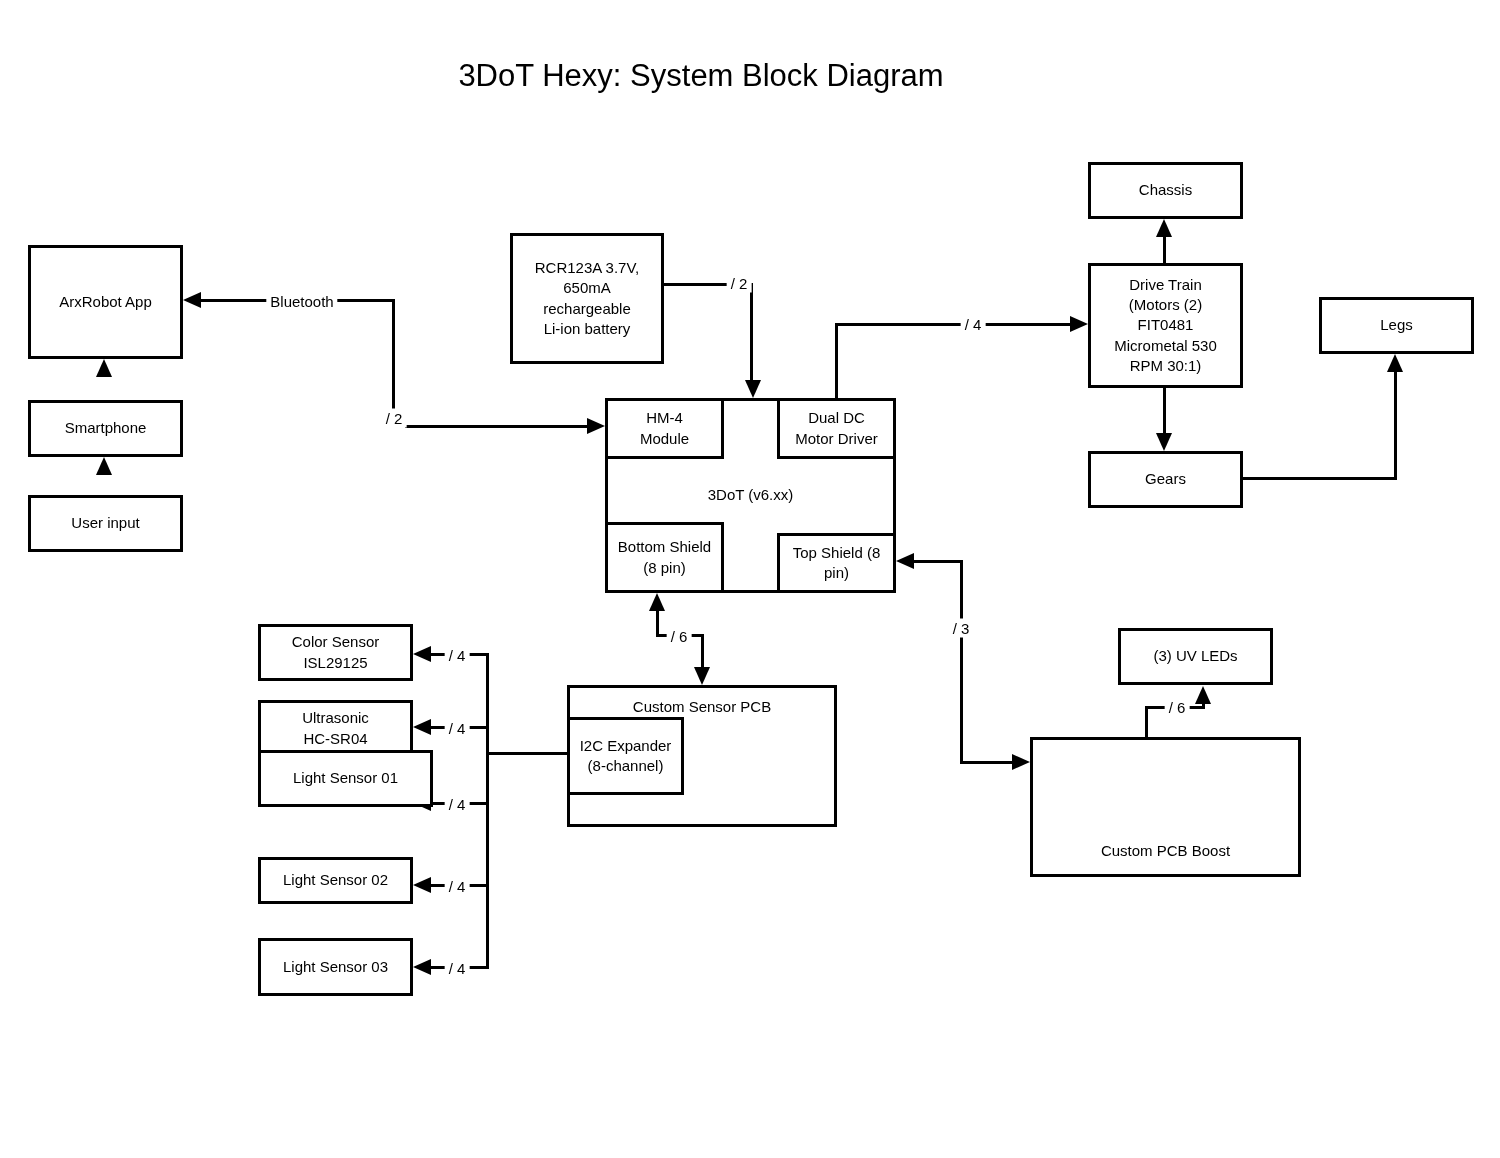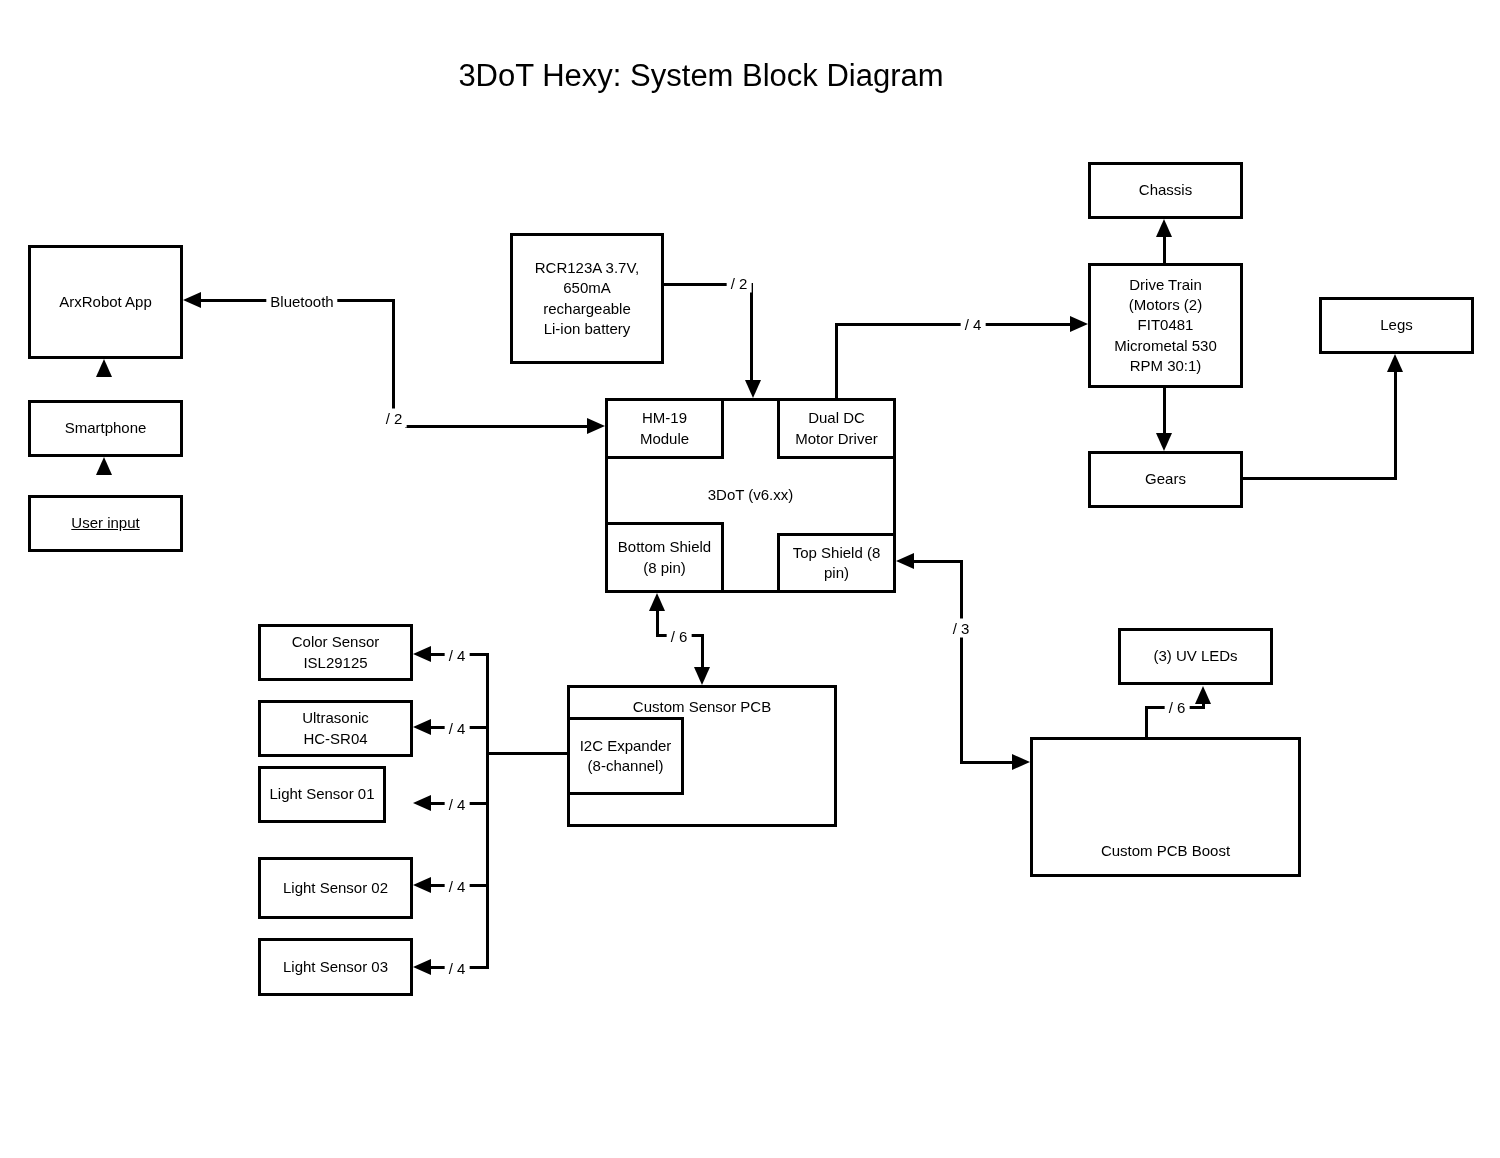--- a/index.html
+++ b/index.html
@@ -128,28 +128,28 @@
   <span class="elabel" style="left:679px; top:636px;">/ 6</span>
   <span class="elabel" style="left:1177px; top:707px;">/ 6</span>
   <span class="elabel" style="left:457px; top:655px;">/ 4</span>
   <span class="elabel" style="left:457px; top:728px;">/ 4</span>
   <span class="elabel" style="left:457px; top:804px;">/ 4</span>
   <span class="elabel" style="left:457px; top:886px;">/ 4</span>
   <span class="elabel" style="left:457px; top:968px;">/ 4</span>
 
   <div class="box" style="left:28px; top:245px; width:155px; height:114px;text-align:center;">ArxRobot App</div>
   <div class="box" style="left:28px; top:400px; width:155px; height:57px;">Smartphone</div>
-  <div class="box" style="left:28px; top:495px; width:155px; height:57px;text-decoration:underline;">User input</div>
+  <div class="box" style="left:28px; top:495px; width:155px; height:57px;">User input</div>
   <div class="box" style="left:510px; top:233px; width:154px; height:131px;">RCR123A 3.7V,
 650mA
 rechargeable
 Li-ion battery</div>
 
   <div class="box" style="left:605px; top:398px; width:291px; height:195px;">3DoT (v6.xx)</div>
-  <div class="box" style="left:605px; top:398px; width:119px; height:61px;">HM-19
+  <div class="box" style="left:605px; top:398px; width:119px; height:61px;">HM-4
 Module</div>
   <div class="box" style="left:777px; top:398px; width:119px; height:61px;">Dual DC
 Motor Driver</div>
   <div class="box" style="left:605px; top:522px; width:119px; height:71px;">Bottom Shield
 (8 pin)</div>
   <div class="box" style="left:777px; top:533px; width:119px; height:60px;">Top Shield (8
 pin)</div>
 
   <div class="box" style="left:1088px; top:162px; width:155px; height:57px;">Chassis</div>
   <div class="box" style="left:1088px; top:263px; width:155px; height:125px;">Drive Train
@@ -157,22 +157,22 @@
 FIT0481
 Micrometal 530
 RPM 30:1)</div>
   <div class="box" style="left:1319px; top:297px; width:155px; height:57px;">Legs</div>
   <div class="box" style="left:1088px; top:451px; width:155px; height:57px;">Gears</div>
 
   <div class="box" style="left:258px; top:624px; width:155px; height:57px;">Color Sensor
 ISL29125</div>
   <div class="box" style="left:258px; top:700px; width:155px; height:57px;">Ultrasonic
 HC-SR04</div>
-  <div class="box" style="left:258px; top:766px; width:128px; height:57px;">Light Sensor 01</div>
-  <div class="box" style="left:258px; top:857px; width:155px; height:62px;">Light Sensor 02</div>
+  <div class="box" style="left:258px; top:750px; width:175px; height:57px;">Light Sensor 01</div>
+  <div class="box" style="left:258px; top:857px; width:155px; height:47px;">Light Sensor 02</div>
   <div class="box" style="left:258px; top:938px; width:155px; height:58px;">Light Sensor 03</div>
 
   <div class="box title-top" style="left:567px; top:685px; width:270px; height:142px;">Custom Sensor PCB</div>
   <div class="box" style="left:567px; top:717px; width:117px; height:78px;">I2C Expander
 (8-channel)</div>
 
   <div class="box" style="left:1118px; top:628px; width:155px; height:57px;">(3) UV LEDs</div>
   <div class="box title-bottom" style="left:1030px; top:737px; width:271px; height:140px;">Custom PCB Boost</div>
 
 </div>

